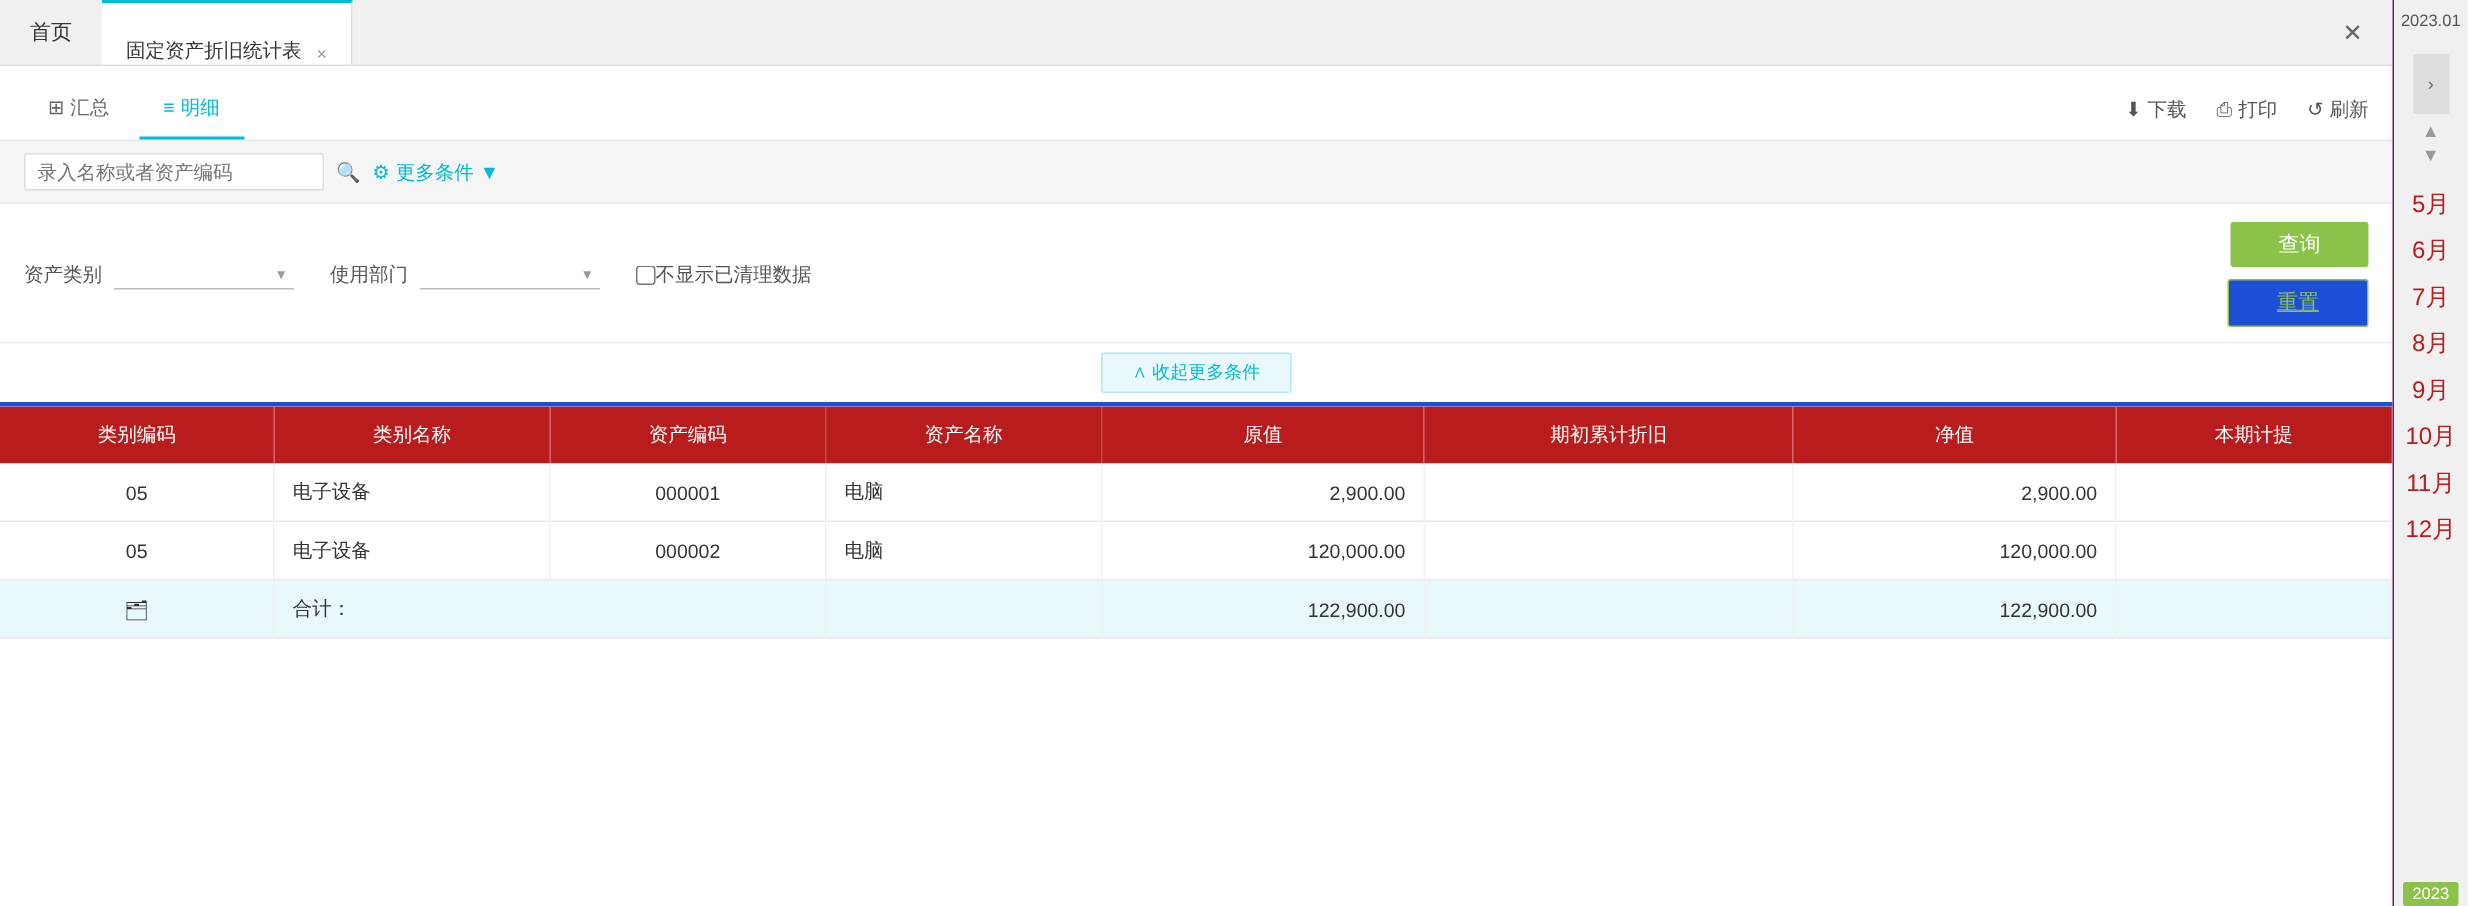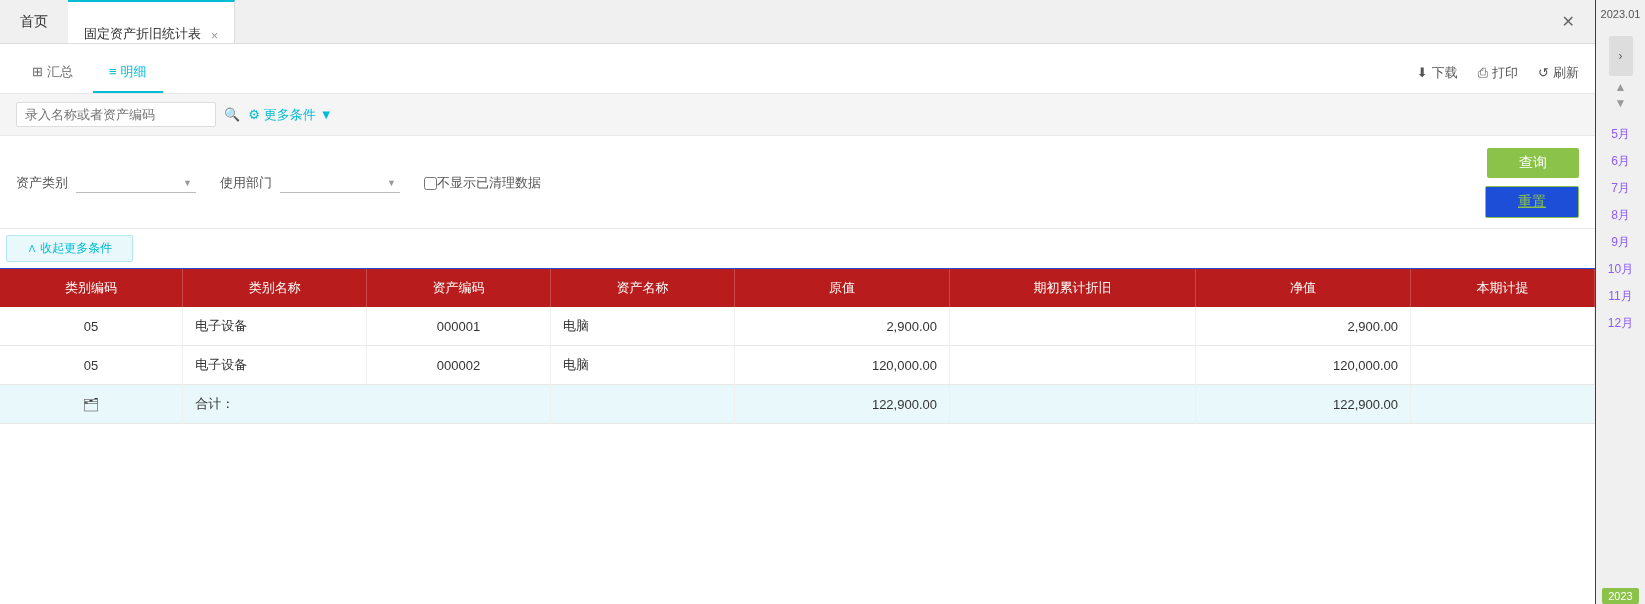--- a/index.html
+++ b/index.html
@@ -37,40 +37,40 @@
     .filter-label { color: #555; font-size: 13px; white-space: nowrap; }
     .filter-select { border: none; border-bottom: 1px solid #bbb; padding: 2px 20px 2px 4px; font-size: 13px; color: #333; background: transparent; min-width: 120px; cursor: pointer; appearance: none; outline: none; }
     .filter-select-wrap { position: relative; display: inline-block; }
     .filter-select-wrap::after { content: "▼"; font-size: 9px; color: #999; position: absolute; right: 4px; top: 50%; transform: translateY(-50%); pointer-events: none; }
     .checkbox-wrap { display: flex; align-items: center; gap: 0; font-size: 13px; color: #555; }
     .filter-actions { margin-left: auto; display: flex; flex-direction: column; gap: 8px; align-items: flex-end; }
     .btn-query { background: #8bc34a; color: #fff; border: none; border-radius: 2px; padding: 6px 32px; font-size: 14px; cursor: pointer; }
     .btn-reset { background: #1d4ed8; color: #8bc34a; border: 1px solid #8bc34a; border-radius: 2px; padding: 6px 32px; font-size: 14px; cursor: pointer; text-decoration: underline; }
 
     
-    .collapse-bar { display: flex; justify-content: flex-start; padding: 6px; background: #fff; border-bottom: 1px solid #1d4ed8; }
+    .collapse-bar { display: flex; justify-content: center; padding: 6px; background: #fff; border-bottom: 3px solid #1d4ed8; }
     .collapse-btn { background: #e8f8fb; border: 1px solid #b2e8f0; color: #00bcd4; padding: 4px 20px; border-radius: 2px; font-size: 12px; cursor: pointer; }
 
     
     .table-wrap { flex: 1; overflow: auto; }
     table { width: 100%; border-collapse: collapse; font-size: 13px; }
     thead tr { background: #b91c1c; color: #fff; }
     thead th { padding: 10px 12px; text-align: center; font-weight: normal; white-space: nowrap; border-right: 1px solid rgba(255,255,255,0.2); }
     tbody tr { background: #fff; border-bottom: 1px solid #e8e8e8; }
     tbody td { padding: 10px 12px; text-align: left; border-right: 1px solid #f0f0f0; }
     tbody td.num { text-align: right; }
     tbody td.center { text-align: center; }
     .total-row { background: #e8f8fb !important; }
     .total-row td { color: #333; }
 
     
     .right-panel { width: 50px; background: #f0f0f0; border-left: 1px solid #701a75; display: flex; flex-direction: column; align-items: center; }
     .right-panel-arrow { width: 24px; height: 40px; background: #ddd; display: flex; align-items: center; justify-content: center; cursor: pointer; color: #666; font-size: 12px; margin-top: 8px; border-radius: 2px; }
     .month-list { flex: 1; display: flex; flex-direction: column; align-items: center; padding: 8px 0; gap: 2px; overflow: hidden; }
-    .month-item { color: #8b5cf6; font-size: 12px; cursor: pointer; padding: 4px 6px; white-space: nowrap; }
+    .month-item { color: #b91c1c; font-size: 16px; cursor: pointer; padding: 4px 6px; white-space: nowrap; }
     .year-badge { background: #8bc34a; color: #fff; font-size: 11px; padding: 2px 6px; border-radius: 2px; margin-top: 4px; }
     .scroll-icons { display: flex; flex-direction: column; align-items: center; gap: 2px; padding: 4px 0; }
   </style>
 </head>
 <body>
 
 <div class="main-area">
 
   <div class="tab-bar">
     <div class="tab-home">

